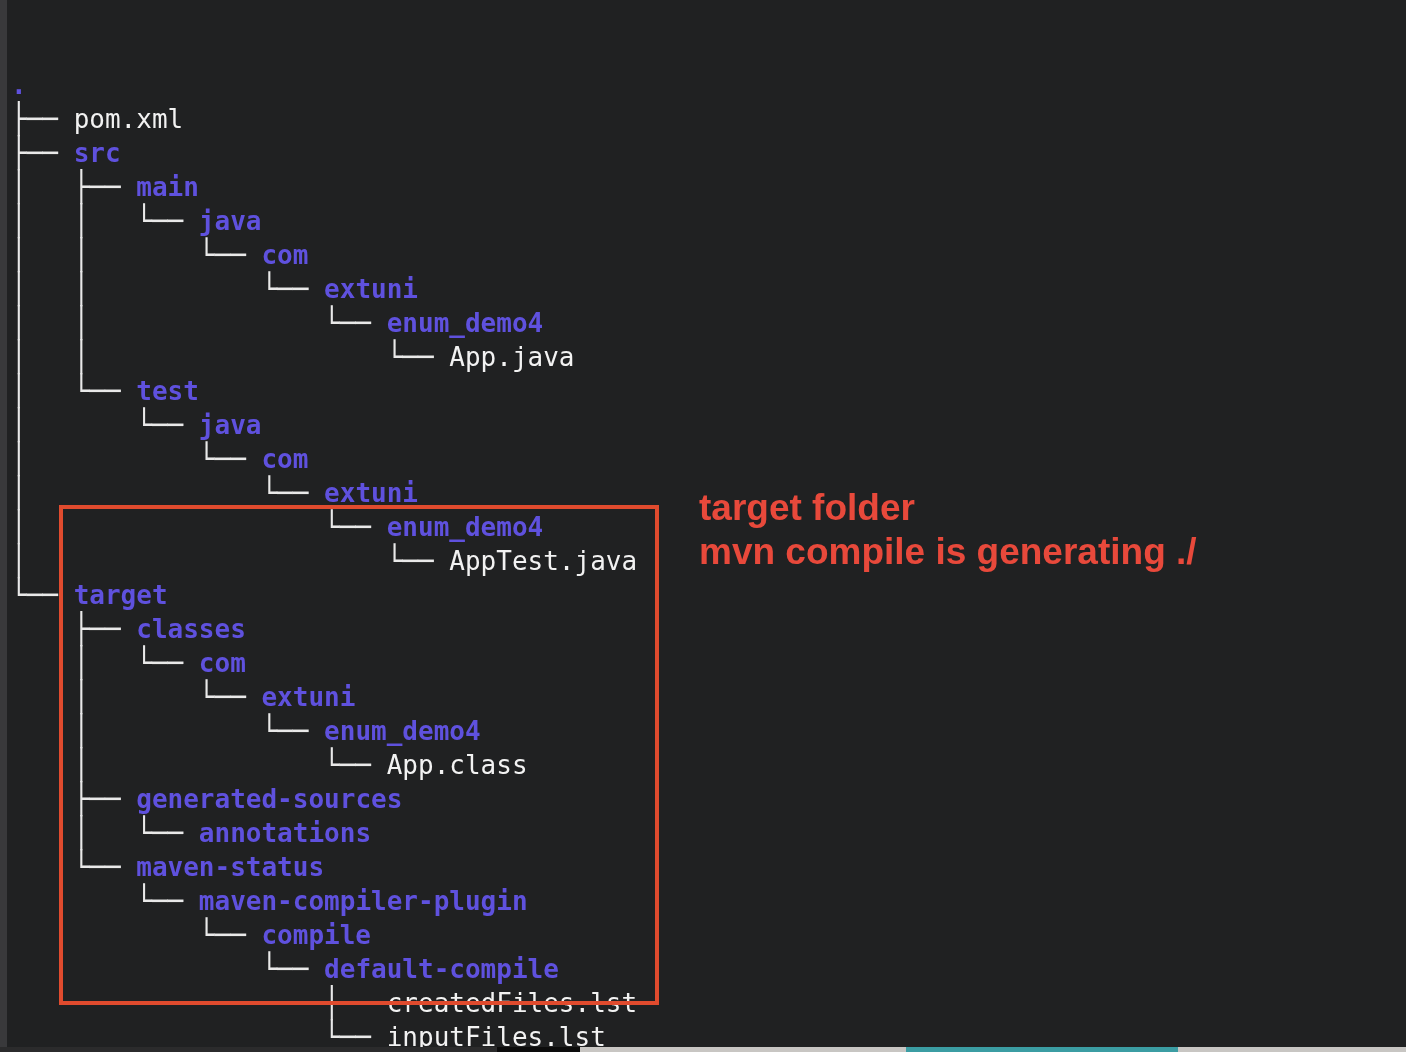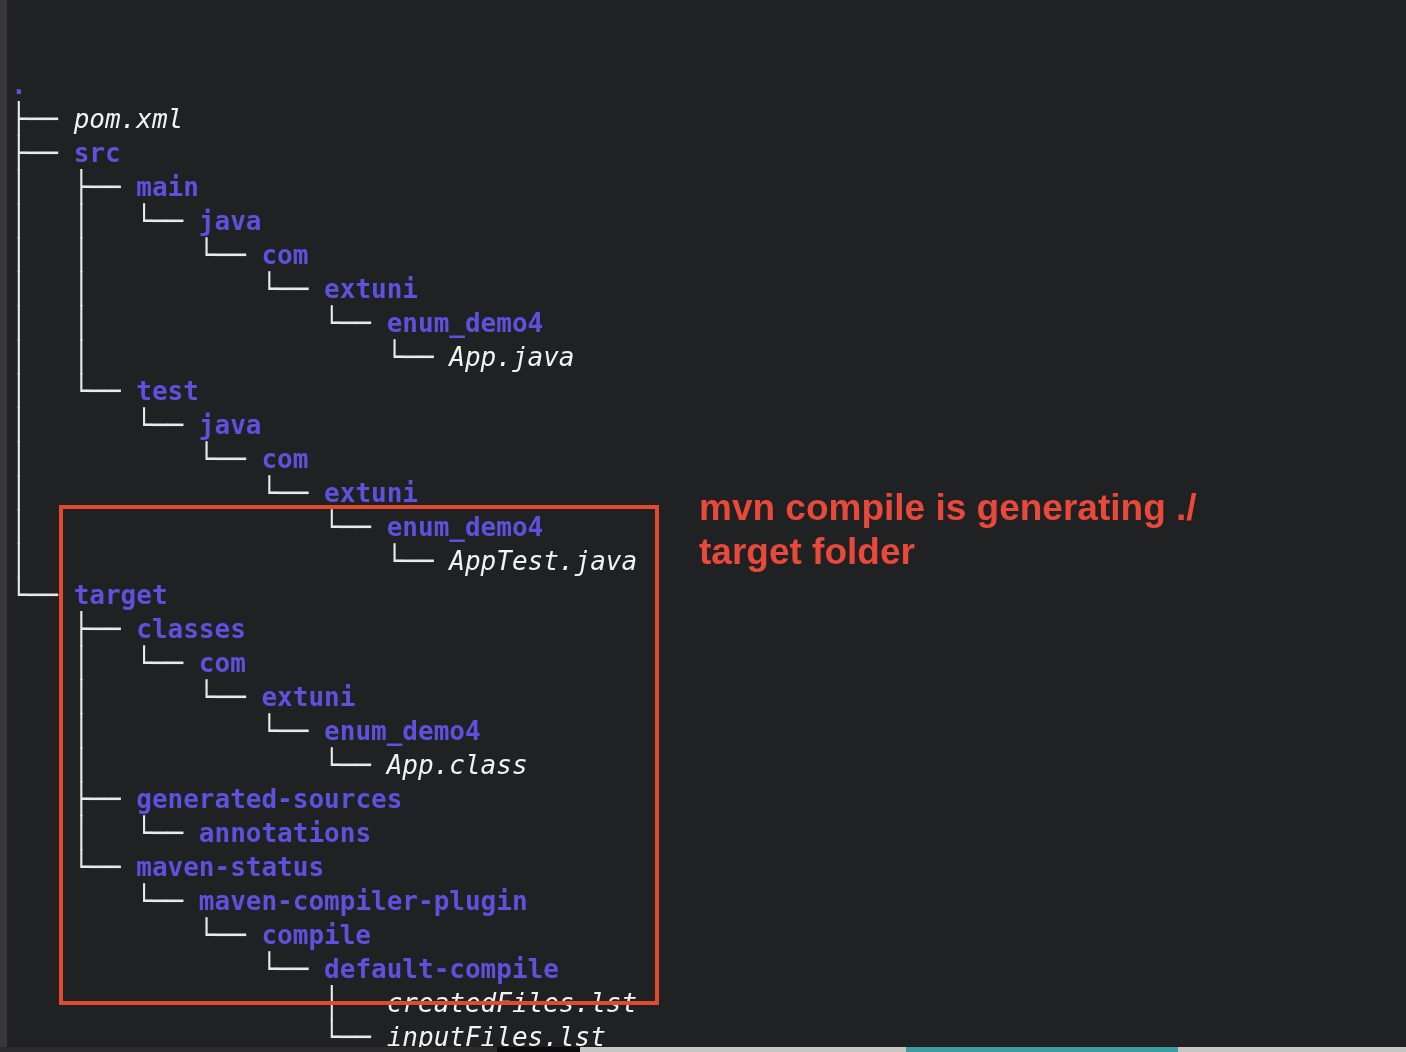--- a/index.html
+++ b/index.html
@@ -20,21 +20,21 @@
     white-space:pre;
   }
   .tree-line{height:34px;white-space:pre;}
   .tree-line .prefix{
     color:var(--branch,#e9e9e9);
     display:inline-block;
     transform:scaleY(1.14);
     transform-origin:50% 50%;
   }
   .tree-line .name.dir{color:var(--dir,#5f51de);font-weight:bold;}
-  .tree-line .name.file{color:var(--text,#f2f2f2);font-style:italic;}
+  .tree-line .name.file{color:var(--text,#f2f2f2);}
   .highlight-box{
     position:absolute;left:59px;top:505px;width:600px;height:500px;
     border:4px solid var(--highlight,#e04b2e);
     box-sizing:border-box;
     pointer-events:none;
   }
   .annotation{
     position:absolute;left:699px;top:486px;width:560px;
     font-family:"Liberation Sans",sans-serif;
     font-weight:bold;font-size:37px;line-height:44px;
@@ -56,22 +56,22 @@
 
   <div class="terminal">
     <div><div class="tree-line"><span class="prefix"></span><span class="name dir">.</span></div><div class="tree-line"><span class="prefix">├── </span><span class="name file">pom.xml</span></div><div class="tree-line"><span class="prefix">├── </span><span class="name dir">src</span></div><div class="tree-line"><span class="prefix">│   ├── </span><span class="name dir">main</span></div><div class="tree-line"><span class="prefix">│   │   └── </span><span class="name dir">java</span></div><div class="tree-line"><span class="prefix">│   │       └── </span><span class="name dir">com</span></div><div class="tree-line"><span class="prefix">│   │           └── </span><span class="name dir">extuni</span></div><div class="tree-line"><span class="prefix">│   │               └── </span><span class="name dir">enum_demo4</span></div><div class="tree-line"><span class="prefix">│   │                   └── </span><span class="name file">App.java</span></div><div class="tree-line"><span class="prefix">│   └── </span><span class="name dir">test</span></div><div class="tree-line"><span class="prefix">│       └── </span><span class="name dir">java</span></div><div class="tree-line"><span class="prefix">│           └── </span><span class="name dir">com</span></div><div class="tree-line"><span class="prefix">│               └── </span><span class="name dir">extuni</span></div><div class="tree-line"><span class="prefix">│                   └── </span><span class="name dir">enum_demo4</span></div><div class="tree-line"><span class="prefix">│                       └── </span><span class="name file">AppTest.java</span></div><div class="tree-line"><span class="prefix">└── </span><span class="name dir">target</span></div><div class="tree-line"><span class="prefix">    ├── </span><span class="name dir">classes</span></div><div class="tree-line"><span class="prefix">    │   └── </span><span class="name dir">com</span></div><div class="tree-line"><span class="prefix">    │       └── </span><span class="name dir">extuni</span></div><div class="tree-line"><span class="prefix">    │           └── </span><span class="name dir">enum_demo4</span></div><div class="tree-line"><span class="prefix">    │               └── </span><span class="name file">App.class</span></div><div class="tree-line"><span class="prefix">    ├── </span><span class="name dir">generated-sources</span></div><div class="tree-line"><span class="prefix">    │   └── </span><span class="name dir">annotations</span></div><div class="tree-line"><span class="prefix">    └── </span><span class="name dir">maven-status</span></div><div class="tree-line"><span class="prefix">        └── </span><span class="name dir">maven-compiler-plugin</span></div><div class="tree-line"><span class="prefix">            └── </span><span class="name dir">compile</span></div><div class="tree-line"><span class="prefix">                └── </span><span class="name dir">default-compile</span></div><div class="tree-line"><span class="prefix">                    ├── </span><span class="name file">createdFiles.lst</span></div><div class="tree-line"><span class="prefix">                    └── </span><span class="name file">inputFiles.lst</span></div></div>
     
     
   </div>
 
   <div class="highlight-box"></div>
 
   <div class="annotation">
+    <div>target folder</div>
     <div>mvn compile is generating ./</div>
-    <div>target folder</div>
   </div>
 
   <div class="bottom-bar">
     <div class="bar-seg seg-dark"></div>
     <div class="bar-seg seg-black"></div>
     <div class="bar-seg seg-gray"></div>
     <div class="bar-seg seg-teal"></div>
   </div>
 
 </div>

